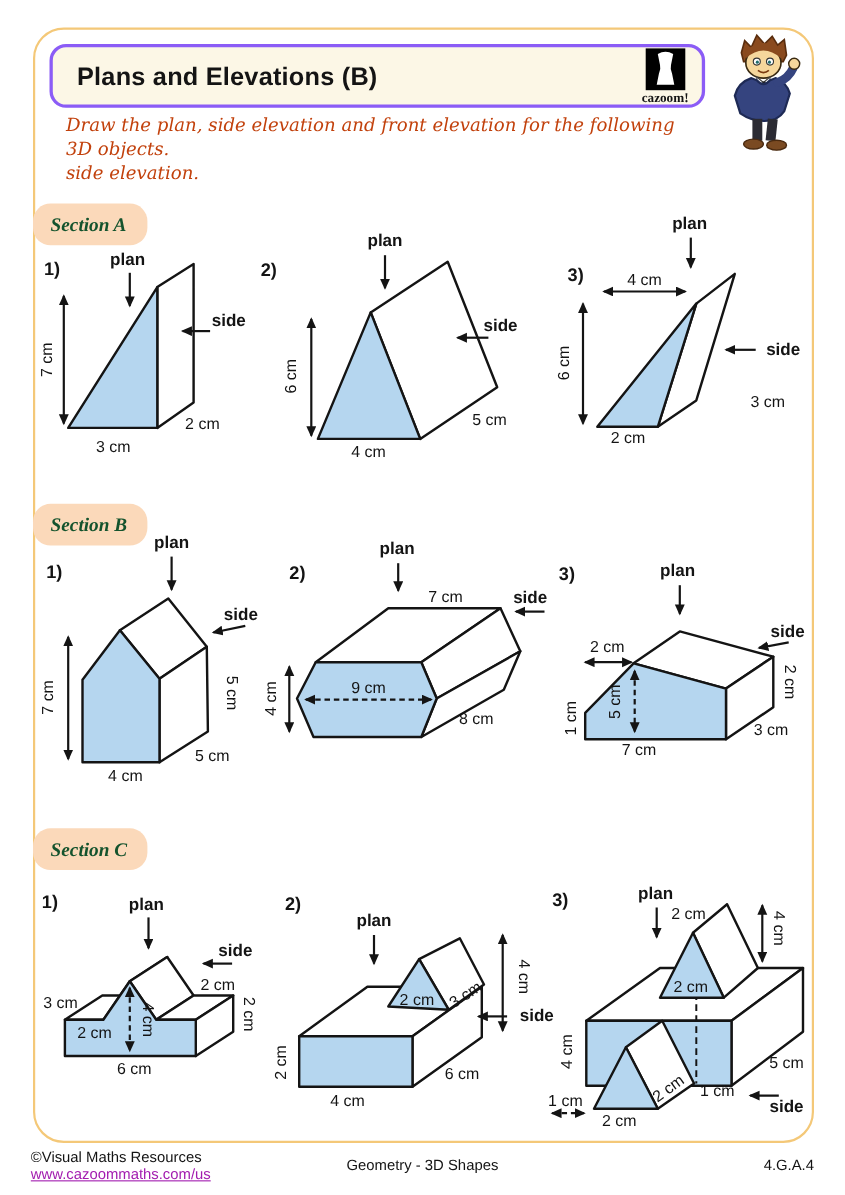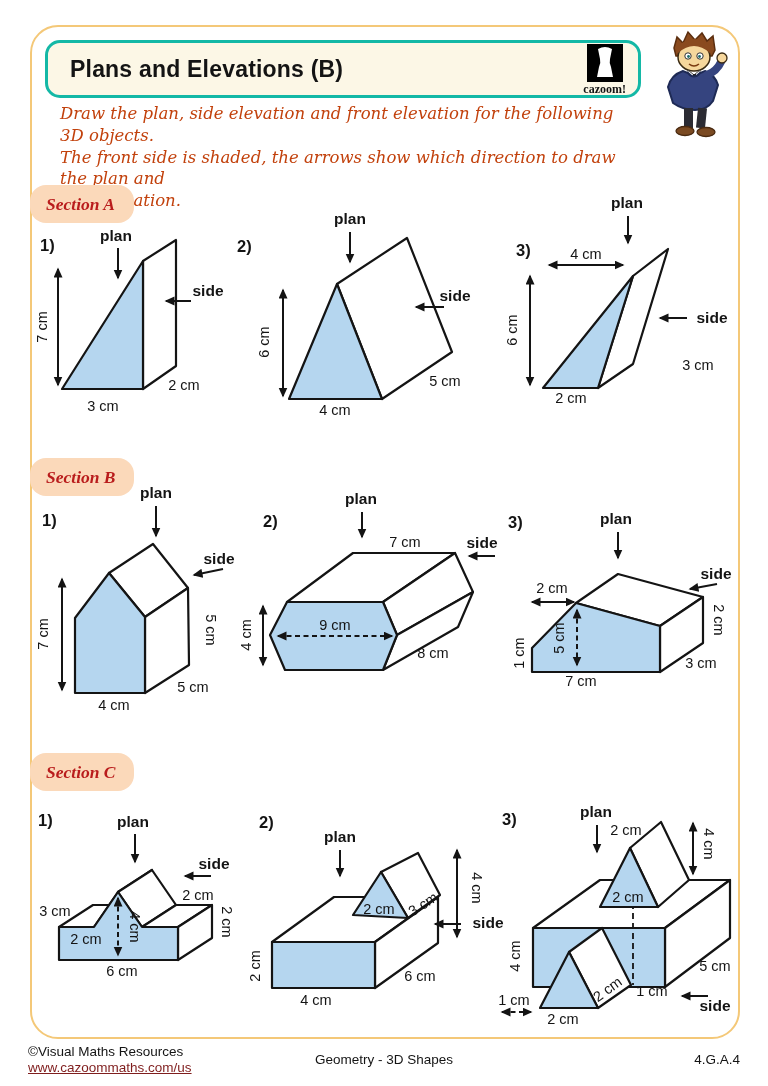--- a/index.html
+++ b/index.html
@@ -1,45 +1,45 @@
 <!DOCTYPE html>
 <html><head>
 <meta charset="utf-8">
 <style>
   *{margin:0;padding:0;box-sizing:border-box}
   html,body{width:768px;height:1086px;background:#fff;position:relative;
     font-family:"Liberation Sans",sans-serif;color:#141414;overflow:hidden}
   .page-border{position:absolute;left:30px;top:25px;width:710px;height:1014px;
     border:2px solid #f4c878;border-radius:28px;background:#fff}
   .title-box{position:absolute;left:45px;top:40px;width:596px;height:58px;
-    background:#fcf7e6;border:3px solid #14b8a6;border-radius:15px;
+    background:#fcf7e6;border:3px solid #8b5cf6;border-radius:15px;
     display:flex;align-items:center;justify-content:space-between;padding:0 12px 0 22px}
   .title{font-size:23px;font-weight:bold;letter-spacing:.2px}
   .logo{display:flex;flex-direction:column;align-items:center;line-height:1}
   .logo-mark{width:36px;height:38px;background:#000;position:relative}
   .logo-text{font-family:"Liberation Serif",serif;font-weight:bold;font-size:12px;margin-top:1px}
   .instructions{position:absolute;left:60px;top:103px;width:575px;
     font-family:"DejaVu Serif","Liberation Serif",serif;font-style:italic;
     font-size:16.5px;line-height:1.32;color:#c2410c}
   .badge{position:absolute;left:30px;width:104px;height:38px;background:#fbd9ba;
     border-radius:16px;display:flex;align-items:center;padding-left:16px;
     font-family:"Liberation Serif",serif;font-weight:bold;font-style:italic;
-    font-size:17.5px;color:#b91c1c}
+    font-size:17.5px;color:#14532d}
   .num{position:absolute;font-size:16.5px;font-weight:bold}
   .fig{position:absolute;overflow:visible}
   .face{fill:#fff;stroke:#141414;stroke-width:2.2;stroke-linejoin:round}
   .blue{fill:#b5d6ef}
   svg text{font-family:"Liberation Sans",sans-serif;font-size:14.5px;fill:#141414}
   svg text.dir{font-weight:bold;font-size:15.5px}
   .arr{stroke:#141414;stroke-width:2;fill:none}
   .dash{stroke-dasharray:5 3.5}
   .hid{stroke:#141414;stroke-width:1.8;stroke-dasharray:6 4;fill:none}
   .footer{position:absolute;left:0;top:1042px;width:768px;font-size:13.5px}
   .f-left{position:absolute;left:28px;top:2px;line-height:1.18}
-  .f-url{color:#7f1d1d;text-decoration:underline;cursor:pointer}
+  .f-url{color:#a21caf;text-decoration:underline;cursor:pointer}
   .f-center{position:absolute;left:0;width:768px;text-align:center;top:10px}
   .f-right{position:absolute;right:28px;top:10px}
 </style>
 </head>
 <body>
 
 <svg width="0" height="0" style="position:absolute" aria-hidden="true">
   <defs>
     <marker id="ah" markerWidth="11" markerHeight="10" refX="8.5" refY="4.5" orient="auto-start-reverse" markerUnits="userSpaceOnUse">
       <path d="M0,0 L10,4.5 L0,9 Z" fill="#141414"></path>
@@ -76,21 +76,20 @@
   <path d="M55,47 Q65,43 69,34" stroke="#35447f" stroke-width="8" stroke-linecap="round" fill="none"></path>
   <circle cx="70" cy="30" r="5" fill="#f6d79c" stroke="#3a2a12" stroke-width="1.3"></circle>
   <rect x="32" y="80" width="9" height="20" fill="#2b2b33"></rect>
   <rect x="45" y="80" width="9" height="20" fill="#2b2b33" transform="rotate(6 49 90)"></rect>
   <ellipse cx="33" cy="103" rx="9" ry="4.5" fill="#7a4a22" stroke="#4a2a10" stroke-width="1.3"></ellipse>
   <ellipse cx="54" cy="104" rx="9" ry="4.5" fill="#7a4a22" stroke="#4a2a10" stroke-width="1.3"></ellipse>
 </svg>
 
 <div class="instructions">
   <div>Draw the plan, side elevation and front elevation for the following 3D objects.</div>
-  <div>The front side is shaded, the arrows show which direction to draw the plan and</div>
   <div>side elevation.</div>
 </div>
 
 <div class="badge" style="top:185px">Section A</div>
 <div class="badge" style="top:458px">Section B</div>
 <div class="badge" style="top:753px">Section C</div>
 
 <div class="num" style="left:40px;top:236px">1)</div>
 <div class="num" style="left:237px;top:237px">2)</div>
 <div class="num" style="left:516px;top:241px">3)</div>

